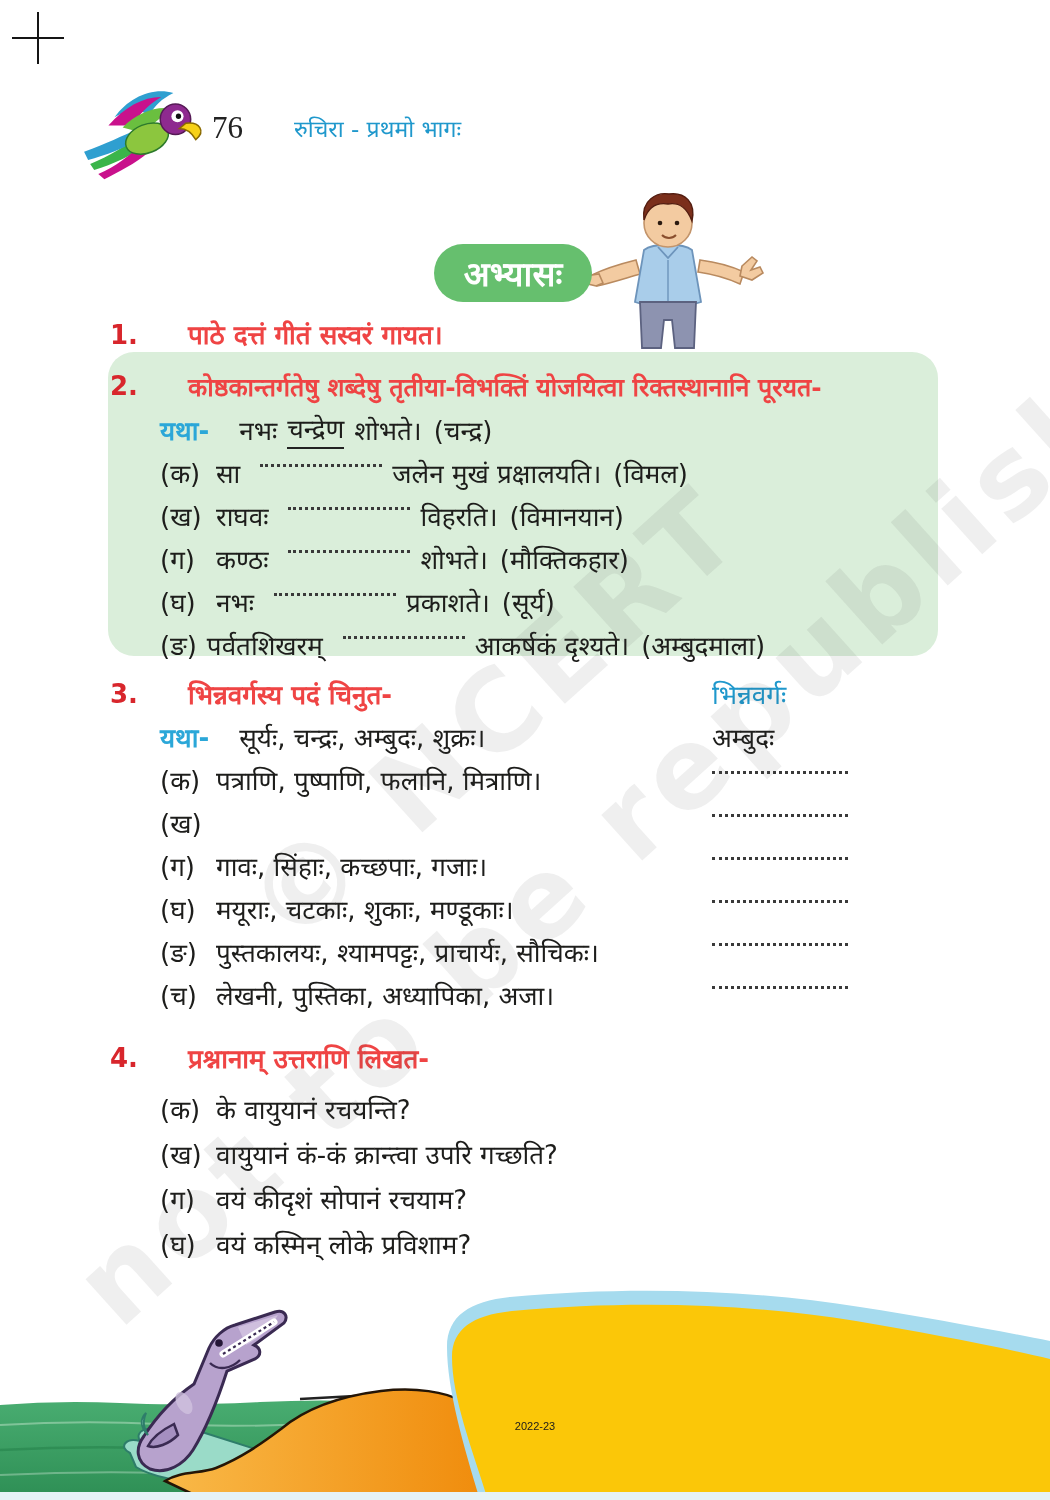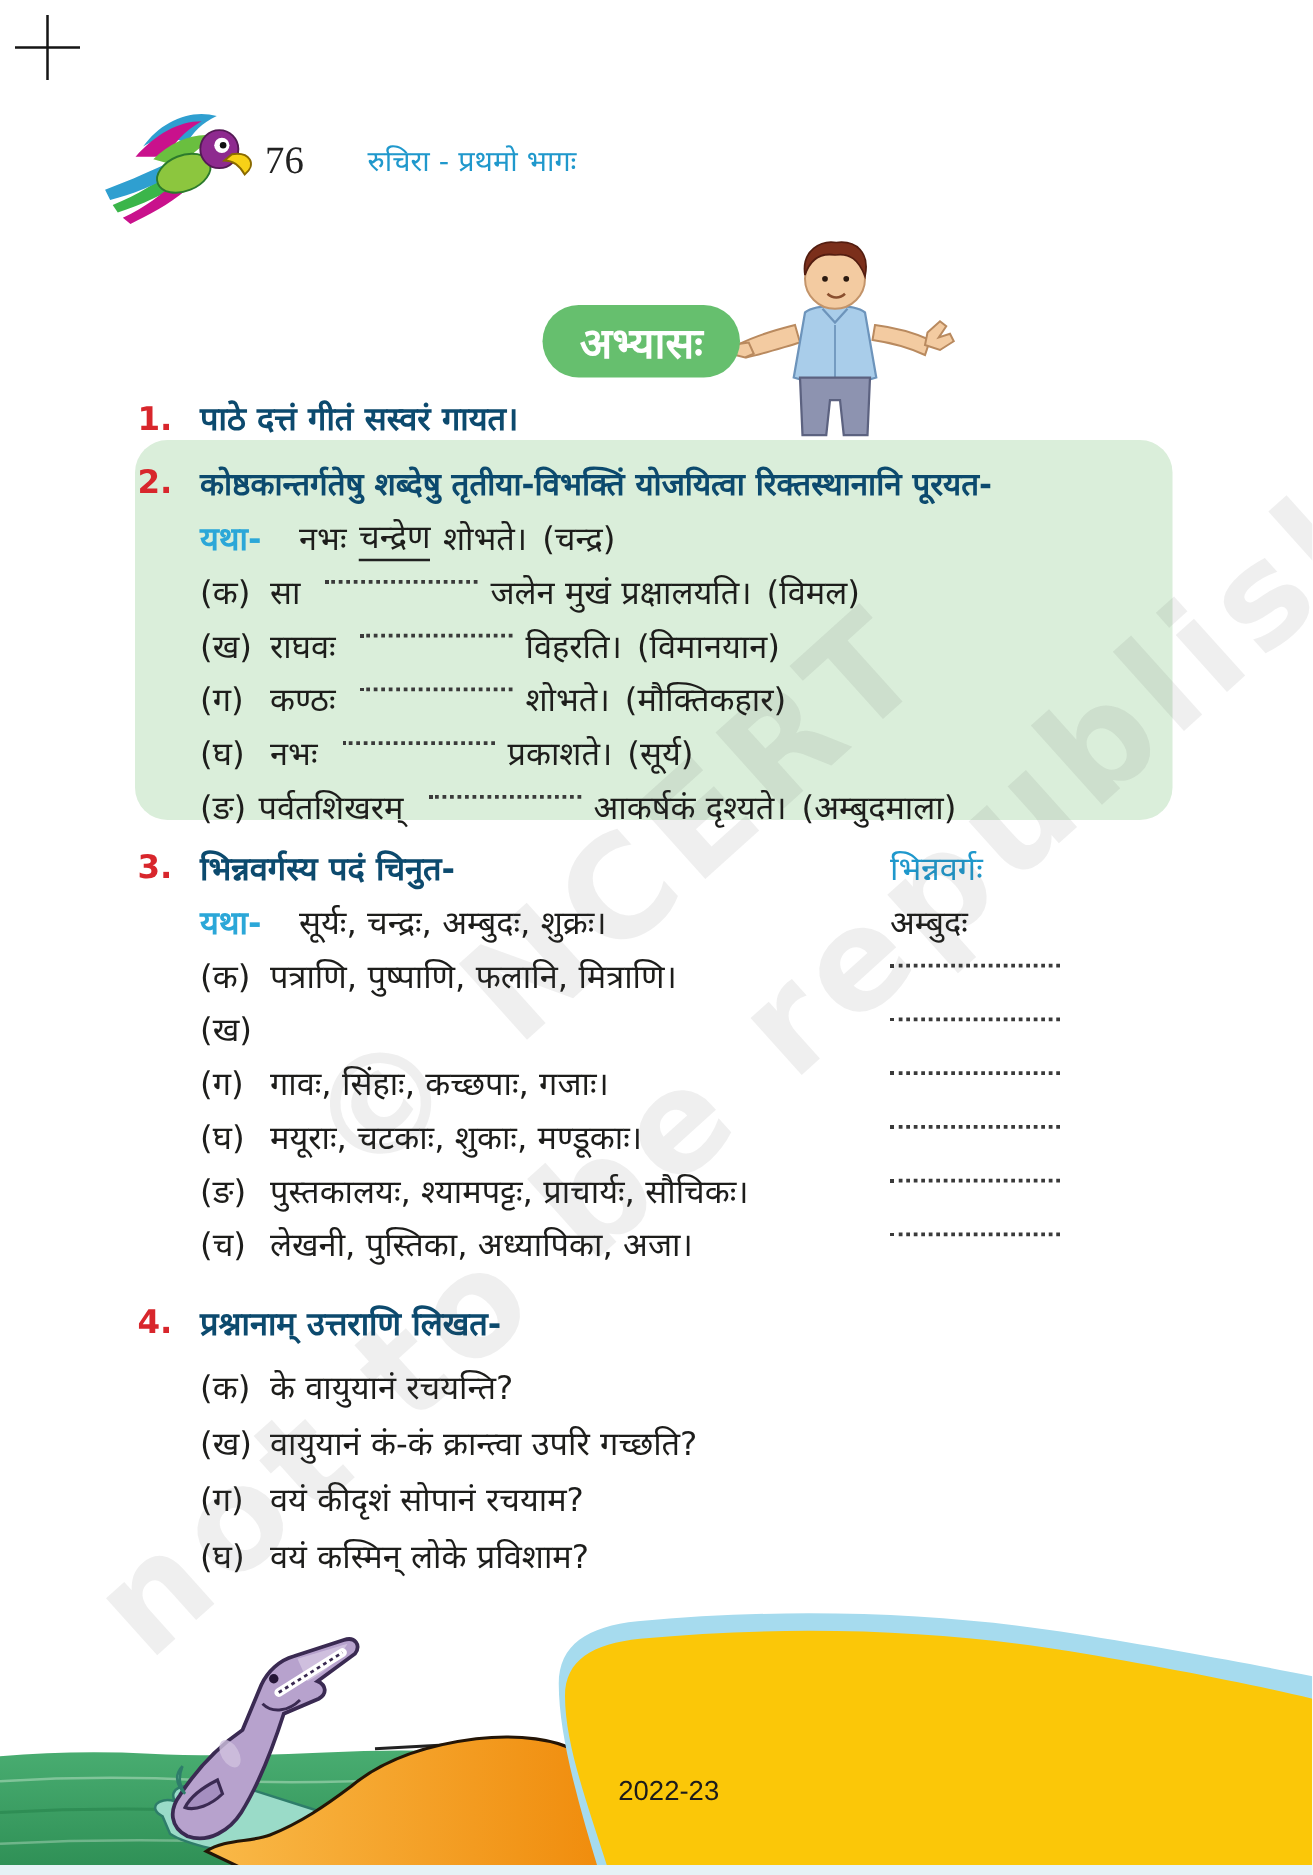--- a/index.html
+++ b/index.html
@@ -27,21 +27,21 @@
   
   .badge{position:absolute;left:434px;top:244px;width:158px;height:58px;background:#66bf6e;
          border-radius:30px;display:flex;align-items:center;justify-content:center;z-index:3;}
   .badge span{color:#ffffff;font-size:34px;font-weight:bold;}
   .boy{position:absolute;left:578px;top:190px;width:195px;height:162px;z-index:2;}
 
   
   .qsec{position:absolute;left:110px;width:840px;font-size:26px;}
   .qrow{display:flex;align-items:baseline;white-space:nowrap;}
   .qnum{width:50px;color:#d8262c;font-weight:bold;flex:0 0 50px;}
-  .qhead{color:#0c4a6e;font-weight:bold;}
+  .qhead{color:#ef4444;font-weight:bold;margin-left:28px;}
   .lbl{flex:0 0 56px;}
   .txt{margin-right:10px;}
   .yatha{color:#2ba7d8;font-weight:bold;margin-right:30px;}
   .und{border-bottom:2px solid #222;padding-bottom:1px;margin-right:10px;}
   .dots{display:inline-block;width:122px;border-bottom:3px dotted #3a3a3a;
         transform:translateY(-7px);margin:0 10px;}
   .hint{margin-left:2px;}
 
   
   #q1{top:316px;}
@@ -62,21 +62,21 @@
   .blue-head{color:#1f98cc;font-weight:normal;}
   .ans-dots{display:inline-block;width:136px;border-bottom:3px dotted #3a3a3a;transform:translateY(-7px);}
 
   
   #q4{top:1038px;}
   #q4 .qrow{height:45px;align-items:center;}
 
   
   .footer-art{position:absolute;left:0;top:1285px;width:1050px;height:215px;}
   .year{position:absolute;left:460px;top:1420px;width:150px;text-align:center;
-        font-size:22px;color:#1b1b1b;z-index:4;font-family:"Liberation Sans","DejaVu Sans",sans-serif;}
+        font-size:11px;color:#1b1b1b;z-index:4;font-family:"Liberation Sans","DejaVu Sans",sans-serif;}
 </style>
 </head>
 <body>
 
 <div class="page">
 
   <div class="crop tl">
       <div class="h"></div>
       <div class="v"></div>
     </div>

